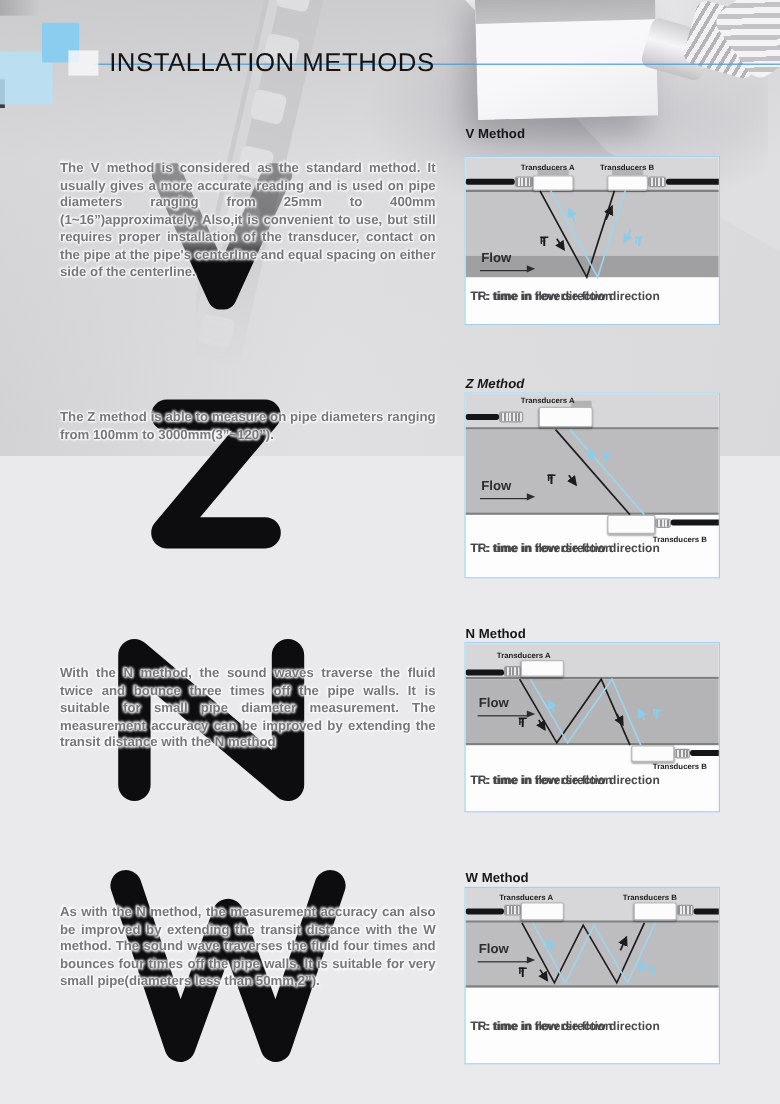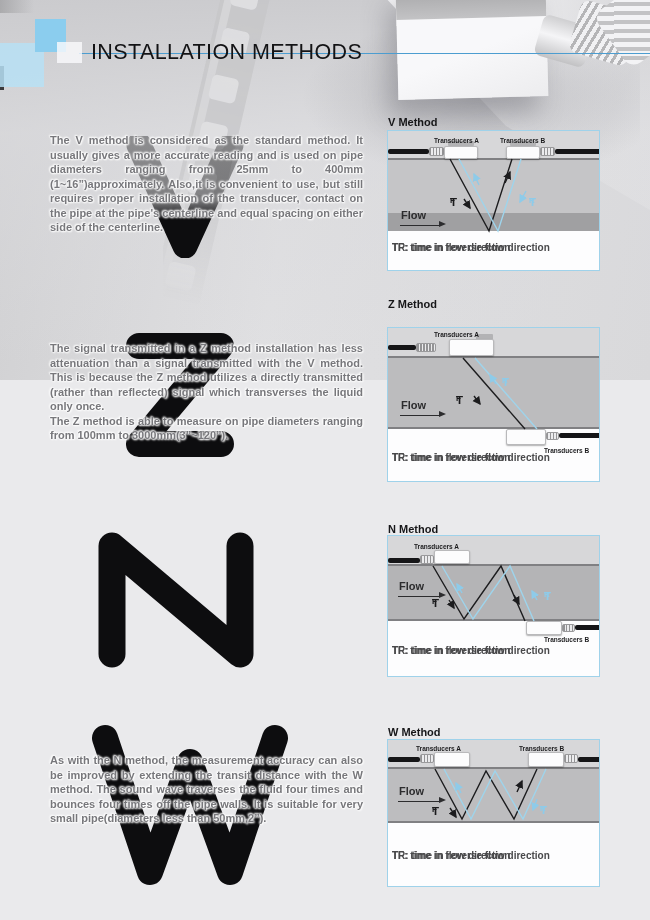--- a/index.html
+++ b/index.html
@@ -118,21 +118,21 @@
         <stop offset="0.55" stop-color="#0d0d0f" stop-opacity="0.45"></stop>
         <stop offset="0.74" stop-color="#0d0d0f" stop-opacity="1"></stop>
       </linearGradient>
     </defs>
     <polyline points="13,9 59,110 105,9" fill="none" stroke="url(#vGrad)" stroke-width="25" stroke-linecap="round" stroke-linejoin="round"></polyline>
   </svg>
   <div class="tx" style="top:133px;">
     <p>The V method is considered as the standard method. It usually gives a more accurate reading and is used on pipe diameters ranging from 25mm to 400mm (1~16”)approximately. Also,it is convenient to use, but still requires proper installation of the transducer, contact on the pipe at the pipe's centerline and equal spacing on either side of the centerline.</p>
     <p></p>
   </div>
-  <div class="dtitle" style="top:116px;">V Method</div>
+  <div class="dtitle" style="top:106px;">V Method</div>
   <div class="dbox" style="top:130px;height:141px;">
     <div class="strip" style="height:27px;"></div>
     <div class="pline" style="top:27px;"></div>
     <div class="fluid" style="top:29px;height:53px;background:#c5c5c7;"></div>
     <div class="fluid" style="top:82px;height:18px;background:#a0a0a2;"></div>
     <div class="cable" style="left:0;top:18px;width:41px;"></div>
     <div class="gland" style="left:41px;top:16px;width:15px;height:9px;"></div>
     <div class="tcap" style="left:60px;top:10px;width:26px;height:5px;"></div>
     <div class="tbody" style="left:56px;top:15px;width:34px;height:13px;"></div>
     <div class="tcap" style="left:122px;top:10px;width:26px;height:5px;"></div>
@@ -170,24 +170,23 @@
     <div class="legend" style="top:111px;">
       <div>TF: time in flow direction</div>
       <div>TR: time in reverse flow direction</div>
     </div>
   </div>
 
   <svg class="letter-svg" style="left:125px;top:331px;" width="110" height="128" aria-label="Z">
     <path d="M14,15 H96 L14,113 H96" fill="none" stroke="#0d0d0f" stroke-width="26" stroke-linecap="round" stroke-linejoin="round"></path>
   </svg>
   <div class="tx" style="top:341px;">
-    <p>The signal transmitted in a Z method installation has less attenuation than a signal transmitted with the V method. This is because the Z method utilizes a directly transmitted (rather than reflected) signal which transverses the liquid only once.</p>
     <p>The Z method is able to measure on pipe diameters ranging from 100mm to 3000mm(3”~120”).</p>
   </div>
-  <div class="dtitle" style="top:298px;">Z Method</div>
+  <div class="dtitle" style="top:314px;font-style:italic;">Z Method</div>
   <div class="dbox" style="top:327px;height:155px;">
     <div class="strip" style="height:28px;"></div>
     <div class="pline" style="top:28px;"></div>
     <div class="fluid" style="top:30px;height:69px;background:#bcbcbe;"></div>
     <div class="pline" style="top:99px;"></div>
     <div class="cable" style="left:0;top:17px;width:28px;"></div>
     <div class="gland" style="left:28px;top:15px;width:20px;height:9px;"></div>
     <div class="tcap" style="left:88px;top:6px;width:17px;height:6px;"></div>
     <div class="tbody" style="left:61px;top:11px;width:45px;height:17px;"></div>
     <div class="tlabel" style="left:46px;top:3px;">Transducers A</div>
@@ -222,20 +221,21 @@
     <div class="legend" style="top:124px;">
       <div>TF: time in flow direction</div>
       <div>TR: time in reverse flow direction</div>
     </div>
   </div>
 
   <svg class="letter-svg" style="left:96px;top:530px;" width="160" height="140" aria-label="N">
     <polyline points="16,124 16,16 144,124 144,16" fill="none" stroke="#0d0d0f" stroke-width="27" stroke-linecap="round" stroke-linejoin="round"></polyline>
   </svg>
   <div class="tx" style="top:554px;">
+    <p>With the N method, the sound waves traverse the fluid twice and bounce three times off the pipe walls. It is suitable for small pipe diameter measurement. The measurement accuracy can be improved by extending the transit distance with the N method</p>
   </div>
   <div class="dtitle" style="top:523px;">N Method</div>
   <div class="dbox" style="top:535px;height:142px;">
     <div class="strip" style="height:28px;"></div>
     <div class="pline" style="top:28px;"></div>
     <div class="fluid" style="top:30px;height:53px;background:#b4b4b6;"></div>
     <div class="pline" style="top:83px;"></div>
     <div class="cable" style="left:0;top:22px;width:32px;"></div>
     <div class="gland" style="left:32px;top:19px;width:14px;height:9px;"></div>
     <div class="tbody" style="left:46px;top:14px;width:36px;height:14px;"></div>

